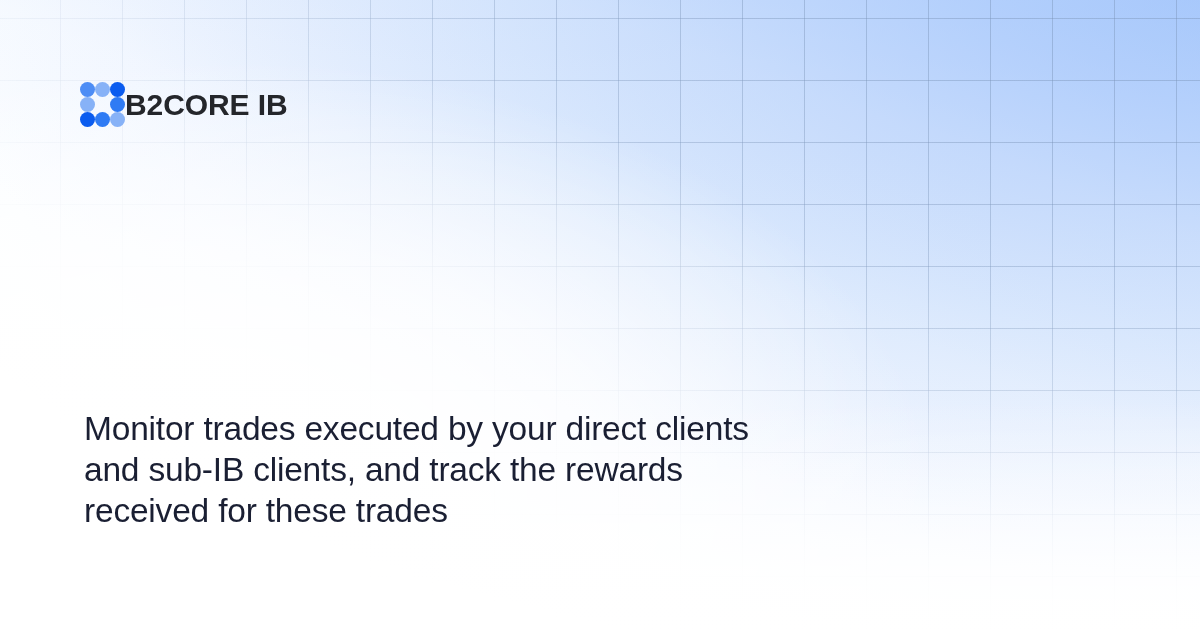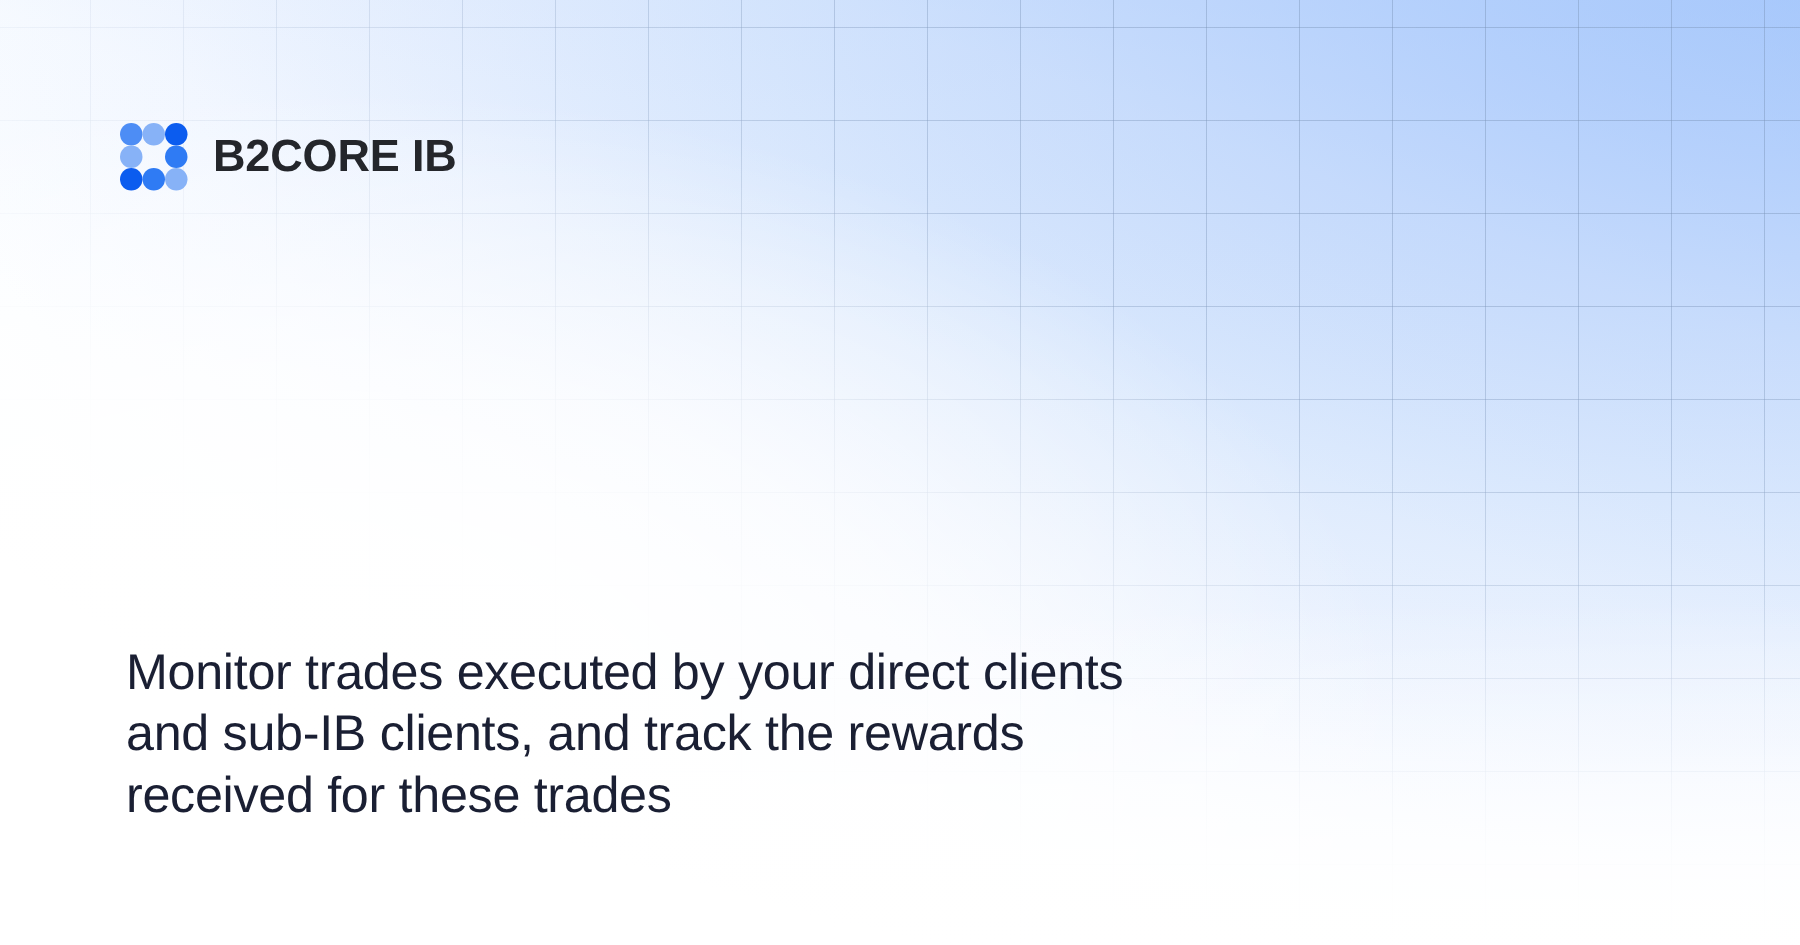--- a/index.html
+++ b/index.html
@@ -123,21 +123,21 @@
     height: 100%;
   }
 
   
   .logo {
     position: absolute;
     left: 80px;
     top: 82px;
     display: flex;
     align-items: center;
-    gap: 17px;
+    gap: 0;
   }
 
   .logo-mark {
     display: grid;
     grid-template-columns: repeat(3, 15px);
     grid-template-rows: repeat(3, 15px);
     gap: 0px;
     width: 45px;
     height: 45px;
   }
@@ -174,21 +174,21 @@
     letter-spacing: -2.4px;
     line-height: 1;
     color: #4a8cf7;
     white-space: nowrap;
   }
 
   
   .subtitle {
     position: absolute;
     left: 84px;
-    top: 428px;
+    top: 408px;
     margin: 0;
     width: 700px;
     font-family: "Liberation Sans", sans-serif;
     font-size: 33.5px;
     font-weight: normal;
     line-height: 41px;
     letter-spacing: -0.2px;
     color: #1a1f33;
   }
 </style>

